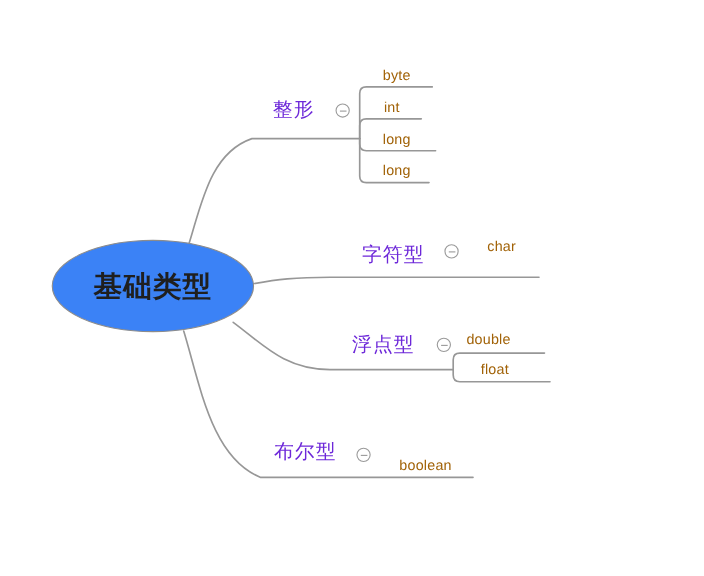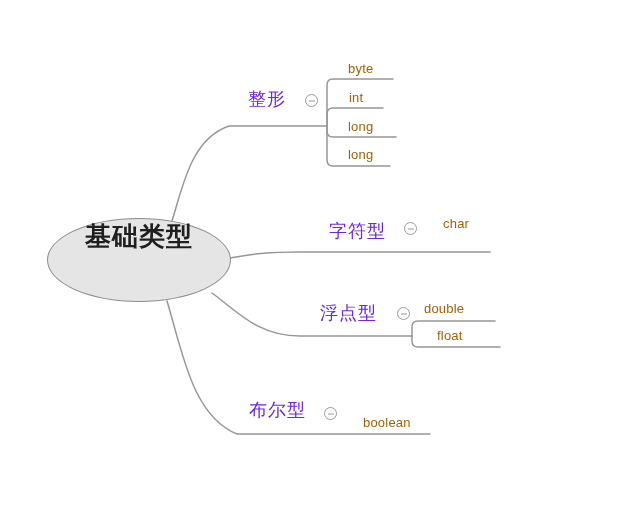--- a/index.html
+++ b/index.html
@@ -3,22 +3,22 @@
 <meta charset="utf-8">
 <style>
   html,body{margin:0;padding:0;background:#ffffff;}
   .stage{
     position:relative;width:640px;height:524px;background:#ffffff;overflow:hidden;
     font-family:"Liberation Sans","DejaVu Sans",sans-serif;
   }
   .wires{position:absolute;left:0;top:0;width:640px;height:524px;}
   .root-topic{
     position:absolute;left:47px;top:218px;width:184px;height:84px;
-    border:1.5px solid #8c8c8c;border-radius:50%;background:#e5e5e5;
-    display:flex;justify-content:center;
+    border:1.5px solid #8c8c8c;border-radius:50%;background:#3b82f6;
+    display:flex;align-items:center;justify-content:center;
     box-sizing:border-box;cursor:default;
   }
   .root-label{
     font-size:26px;font-weight:bold;color:#1f1f1f;letter-spacing:1px;white-space:nowrap;
   }
   .topic-label{
     position:absolute;font-size:18px;color:#6d28d9;letter-spacing:1px;
     white-space:nowrap;line-height:1.1;cursor:default;
   }
   .child-label{

